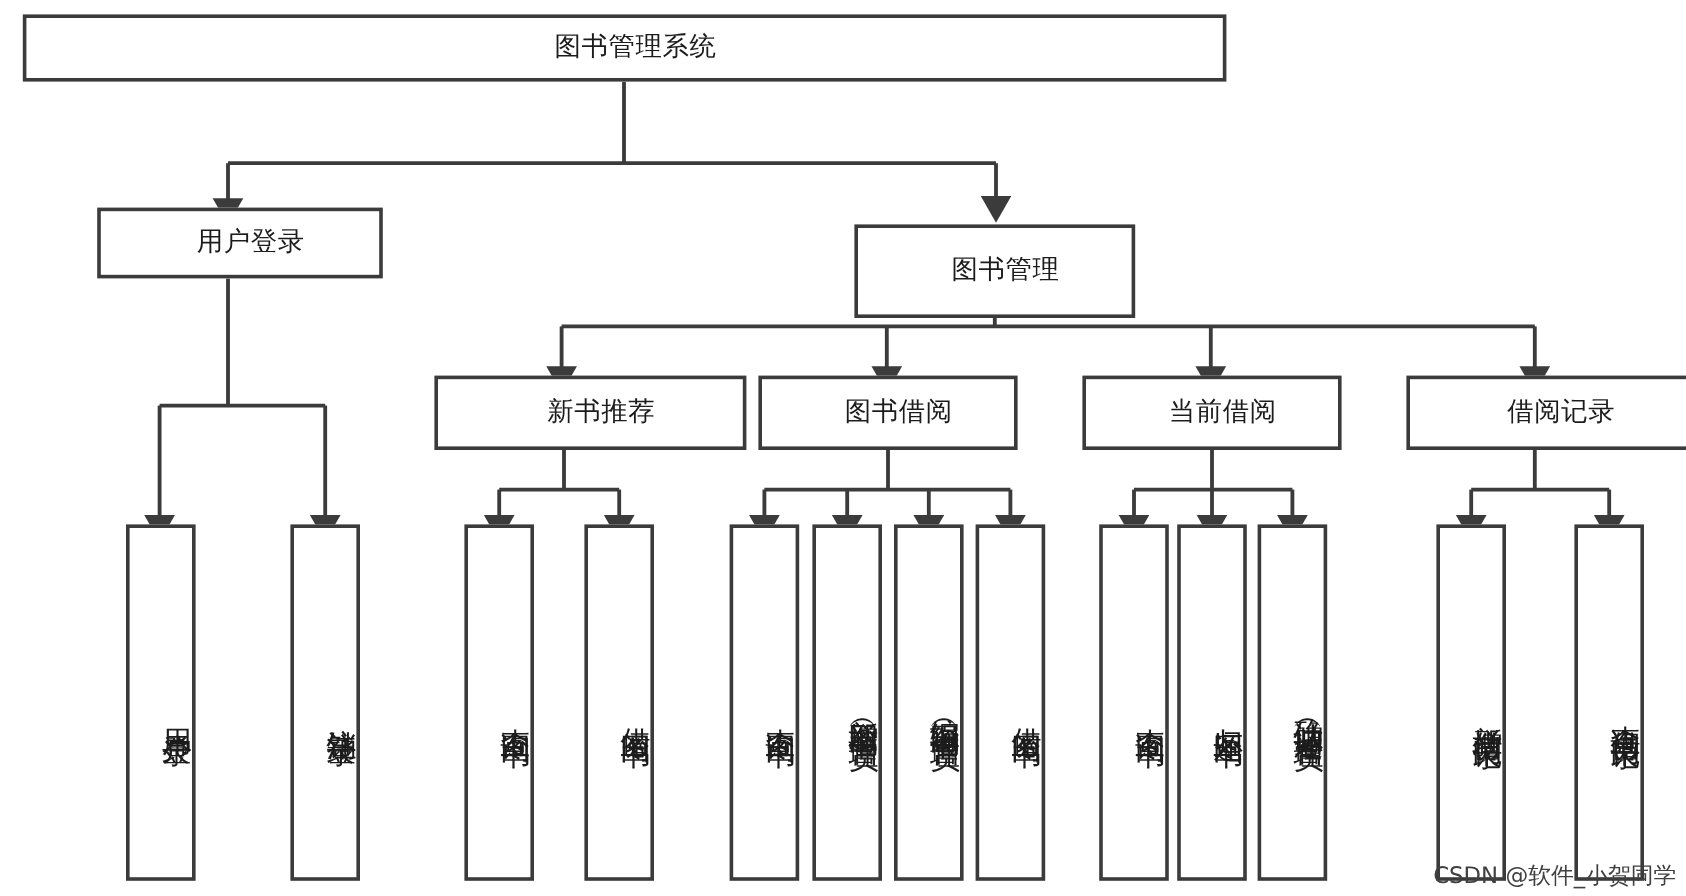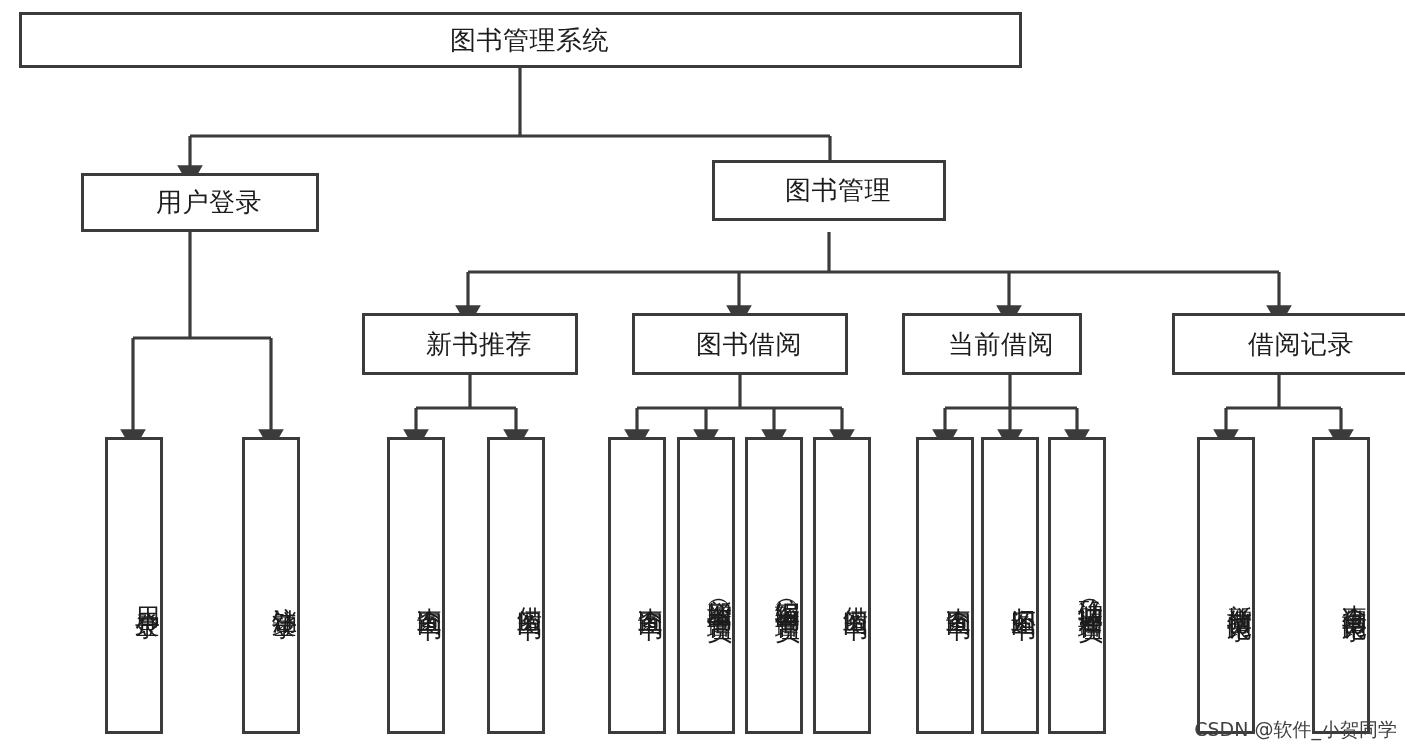--- a/index.html
+++ b/index.html
@@ -31,21 +31,21 @@
     box-sizing: border-box;
     border: 3px solid #3b3b3b;
     background: #ffffff;
     display: flex;
     align-items: center;
     justify-content: center;
     color: #1c1c1c;
     line-height: 1.02;
   }
   .node.horiz {
-    font-size: 26px;
+    font-size: 22px;
     letter-spacing: 0.5px;
     padding-left: 18px;
   }
   .node.vert {
     writing-mode: vertical-rl;
     text-orientation: upright;
     font-size: 25px;
     letter-spacing: 3px;
     padding-top: 14px;
     align-items: flex-start;
@@ -124,30 +124,30 @@
     </g>
   </svg>
 
   <div id="node-layer">
       <div class="node horiz" style="left: 19px; top: 12px; width: 1003px; height: 56px;">
         <span class="label">图书管理系统</span>
       </div>
       <div class="node horiz" style="left: 81px; top: 173px; width: 238px; height: 59px;">
         <span class="label">用户登录</span>
       </div>
-      <div class="node horiz" style="left: 712px; top: 160px; width: 234px; height: 61px;">
+      <div class="node horiz" style="left: 712px; top: 187px; width: 234px; height: 78px;">
         <span class="label">图书管理</span>
       </div>
-      <div class="node horiz" style="left: 362px; top: 313px; width: 216px; height: 62px;">
+      <div class="node horiz" style="left: 362px; top: 313px; width: 260px; height: 62px;">
         <span class="label">新书推荐</span>
       </div>
       <div class="node horiz" style="left: 632px; top: 313px; width: 216px; height: 62px; justify-content: center;">
         <span class="label">图书借阅</span>
       </div>
-      <div class="node horiz" style="left: 902px; top: 313px; width: 180px; height: 62px;">
+      <div class="node horiz" style="left: 902px; top: 313px; width: 216px; height: 62px;">
         <span class="label">当前借阅</span>
       </div>
       <div class="node horiz" style="left: 1172px; top: 313px; width: 240px; height: 62px;">
         <span class="label">借阅记录</span>
       </div>
       <div class="node vert" style="left: 105px; top: 437px; width: 58px; height: 297px;">
         <span class="label">用户登录</span>
       </div>
       <div class="node vert" style="left: 242px; top: 437px; width: 58px; height: 297px;">
         <span class="label">注销登录</span>

